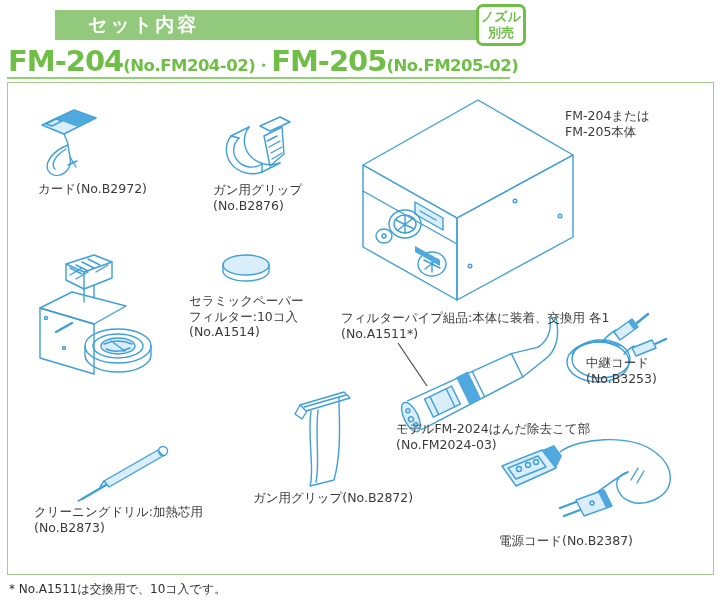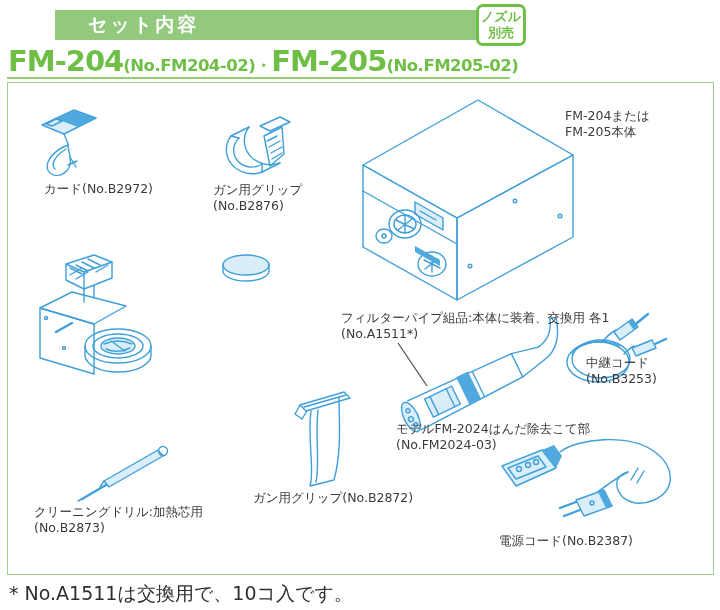--- a/index.html
+++ b/index.html
@@ -13,21 +13,21 @@
     color:#fff;font-weight:bold;font-size:19px;letter-spacing:3px;display:flex;align-items:center;padding-left:33px;box-sizing:border-box;margin-left:48px;}
   .badge{position:absolute;left:476px;top:4px;width:50px;height:42px;border:3px solid var(--green_accent);
     border-radius:7px;background:#fff;color:var(--green_accent);font-weight:bold;font-size:13px;line-height:1.25;
     display:flex;flex-direction:column;align-items:center;justify-content:center;text-align:center;box-sizing:border-box;}
   .titlebar{position:absolute;left:8px;top:44px;white-space:nowrap;color:var(--green_accent);font-weight:bold;}
   .titlebar .big{font-size:29px;letter-spacing:-1px;text-align:right;}
   .titlebar .small{font-size:16.5px;letter-spacing:-0.5px;}
   .underline{position:absolute;left:7px;top:77px;width:503px;height:2px;background:var(--green_accent);opacity:.75;}
   .panel{position:absolute;left:7px;top:82px;width:707px;height:493px;border:1px solid var(--green_border);background:#fff;box-sizing:border-box;}
   .lbl{position:absolute;font-size:12.5px;line-height:15.5px;color:var(--ink);white-space:nowrap;}
-  .footnote{position:absolute;left:9px;top:581px;font-size:19px;color:#2e2e2e;white-space:nowrap;}
+  .footnote{position:absolute;left:9px;top:581px;font-size:12px;color:#2e2e2e;white-space:nowrap;}
   svg.art{position:absolute;color:var(--blue_line);overflow:visible;}
   svg.art *{stroke:currentColor;fill:none;stroke-width:1.4;stroke-linecap:round;stroke-linejoin:round;}
   svg.art .f-light{fill:var(--blue_fill);}
   svg.art .f-solid{fill:var(--blue_solid);stroke:none;}
   svg.art .thick{stroke-width:2.4;}
   svg.pointer{position:absolute;overflow:visible;}
   svg.pointer line{stroke:#4a4a4a;stroke-width:1.2;}
 </style>
 </head>
 <body>
@@ -172,35 +172,40 @@
     <circle cx="31" cy="31" r="2.5"></circle>
       <circle cx="40" cy="27" r="2.5"></circle>
       <circle cx="48" cy="24" r="2.5"></circle>
     <polygon class="f-solid" points="54,12 66,7 74,18 68,30"></polygon>
     <polygon class="f-light" points="88,62 116,52 124,68 96,78"></polygon>
     <polygon class="f-solid" points="110,54 116,52 124,68 118,70"></polygon>
     <path class="thick" d="M88,64 L72,70 M92,72 L76,78"></path>
     <circle cx="104" cy="65" r="2"></circle>
   </svg>
 
-  <div class="lbl" style="left:44px;top:181px">
+  <div class="lbl" style="left:38px;top:181px">
     <div>カード(No.B2972)</div>
   </div>
 
   <div class="lbl" style="left:213px;top:182px">
     <div>ガン用グリップ</div>
     <div>(No.B2876)</div>
   </div>
 
   <div class="lbl" style="left:565px;top:108px">
     <div>FM-204または</div>
     <div>FM-205本体</div>
   </div>
 
 
+  <div class="lbl" style="left:189px;top:293px">
+    <div>セラミックペーパー</div>
+    <div>フィルター:10コ入</div>
+    <div>(No.A1514)</div>
+  </div>
 
   <div class="lbl" style="left:341px;top:310px;line-height:16px">
     <div>フィルターパイプ組品:本体に装着、交換用 各1</div>
     <div>(No.A1511*)</div>
   </div>
 
   <div class="lbl" style="left:396px;top:421px;line-height:16px">
     <div>モデルFM-2024はんだ除去こて部</div>
     <div>(No.FM2024-03)</div>
   </div>

